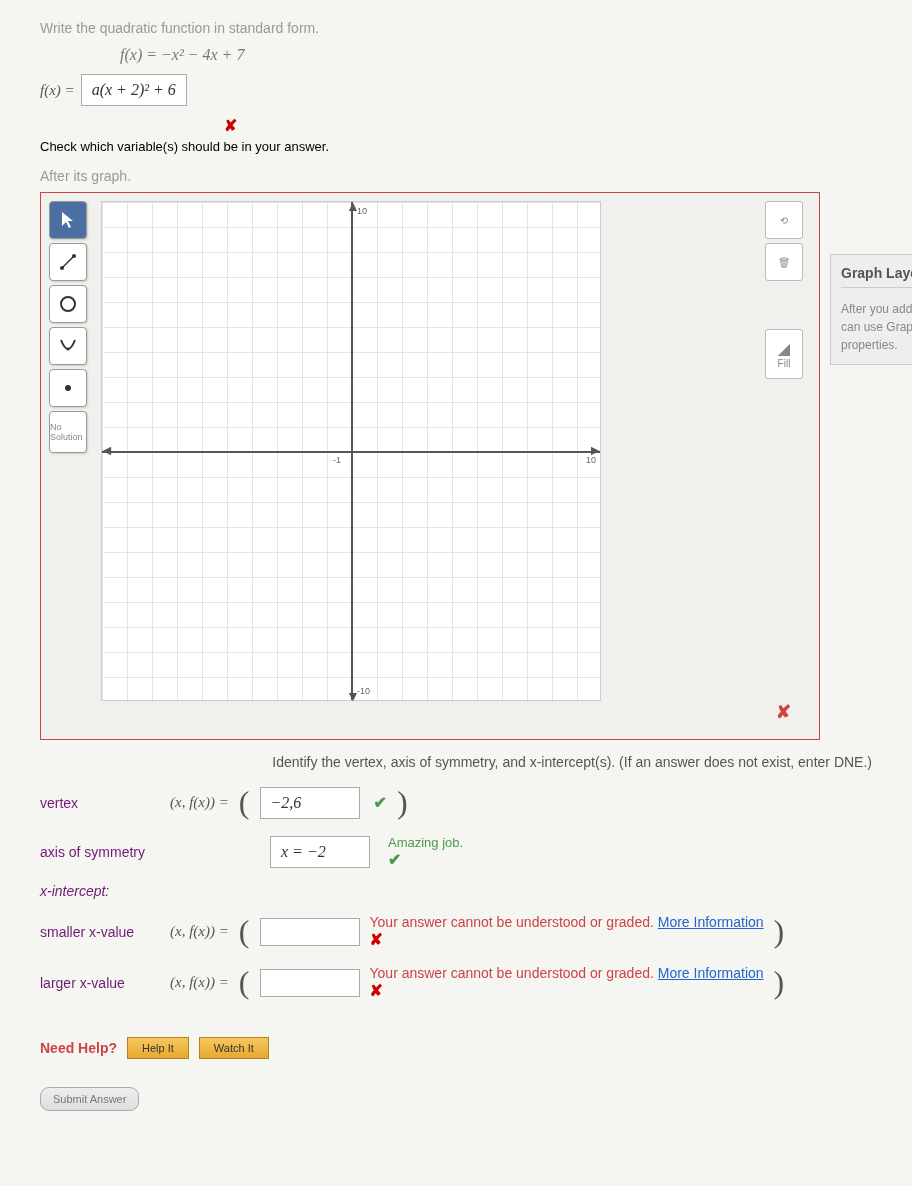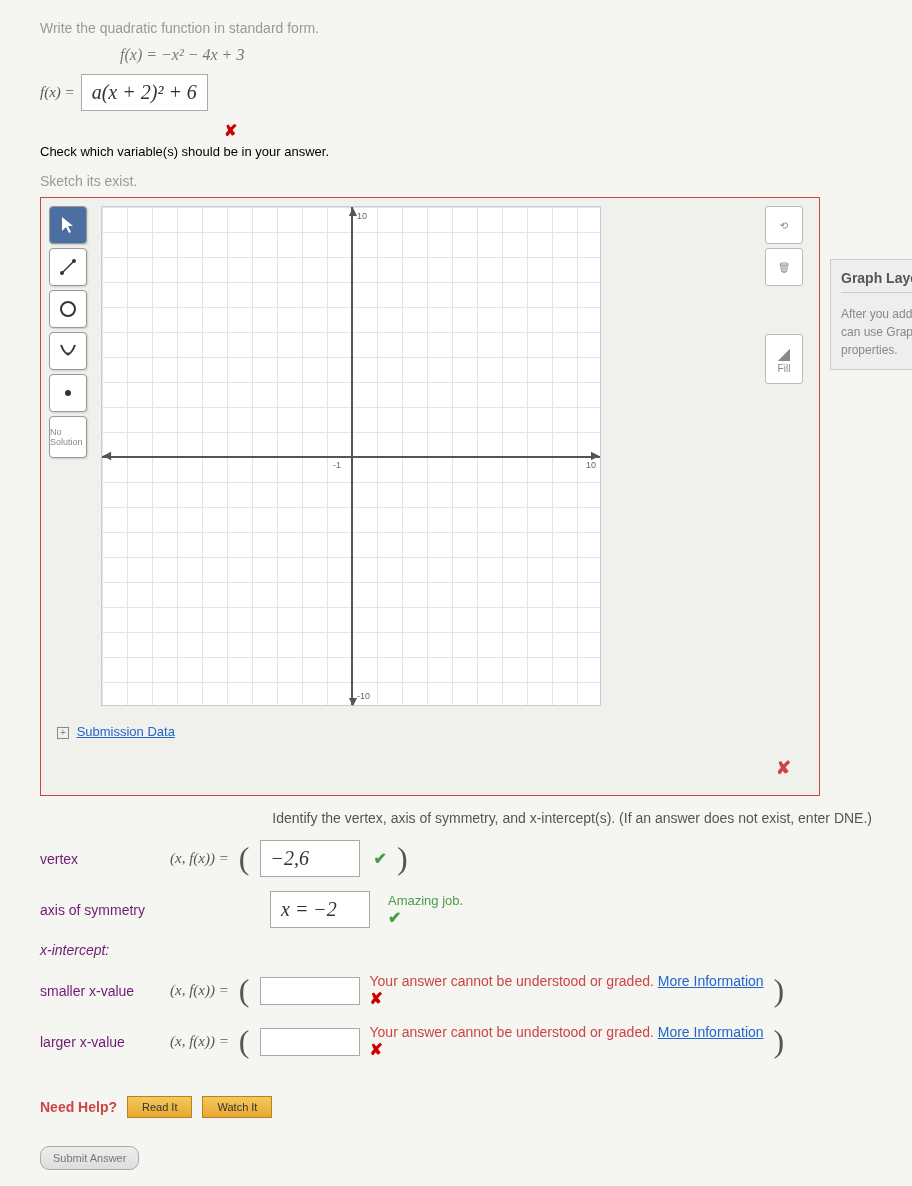--- a/index.html
+++ b/index.html
@@ -14,21 +14,21 @@
   .faded { color: #999; }
   .formula { font-style: italic; font-family: 'Times New Roman', serif; font-size: 16px; color: #777; margin: 10px 0 10px 80px; }
   .answer-row { margin: 10px 0; display: flex; align-items: center; gap: 6px; }
   .answer-box {
     display: inline-block;
     border: 1px solid #aaa;
     padding: 6px 10px;
     background: #fff;
     font-family: 'Times New Roman', serif;
     font-style: italic;
-    font-size: 20px;
+    font-size: 16px;
     color: #333;
     min-width: 100px;
     min-height: 28px;
   }
   .x-mark { color: #c00; font-weight: bold; font-size: 16px; margin-left: 4px; }
   .check-mark { color: #4a9b4a; font-weight: bold; font-size: 16px; margin-left: 4px; }
   .error-text { color: #000000; font-size: 13px; margin-top: 4px; }
   .green-text { color: #4a9b4a; font-size: 13px; }
   .red-text { color: #c44; }
   .blue-link { color: #2266cc; text-decoration: underline; cursor: pointer; }
@@ -118,32 +118,32 @@
   .relative-wrap { position: relative; }
   svg.icon-svg { width: 20px; height: 20px; }
 </style>
 </head>
 <body>
 
 
 
 <div class="faded">Write the quadratic function in standard form.</div>
 
-<div class="formula">f(x) = −x² − 4x + 3</div>
+<div class="formula">f(x) = −x² − 4x + 7</div>
 
 <div class="answer-row">
   <span class="eq-text">f(x) = </span>
   <span class="answer-box">a(x + 2)² + 6</span>
 </div>
 <div style="margin-left:180px;">
   <span class="x-mark">✘</span>
 </div>
 <div class="error-text">Check which variable(s) should be in your answer.</div>
 
-<div class="faded" style="margin:14px 0 6px;">Sketch its exist.</div>
+<div class="faded" style="margin:14px 0 6px;">After its graph.</div>
 
 <div class="relative-wrap">
 <div class="graph-container">
   <div class="graph-inner">
     <div class="tool-col">
       <div class="tool-btn active">
         <svg class="icon-svg" viewBox="0 0 20 20">
               <path d="M4 2 L4 16 L8 12 L11 18 L13 17 L10 11 L15 11 Z" fill="#fff"></path>
             </svg>
       </div>
@@ -191,24 +191,20 @@
       <div class="right-btn">🗑</div>
       <div style="height:40px;"></div>
       <div class="right-btn" style="height:50px; flex-direction:column;">
         <span style="font-size:16px;">◢</span>
         <span>Fill</span>
       </div>
     </div>
   </div>
 
 
-  <div class="submission-link">
-    <span class="icon">+</span>
-    <span class="blue-link">Submission Data</span>
-  </div>
 
   <div class="bottom-x">✘</div>
 </div>
 
 <div class="graph-layers-panel">
   <div class="title">Graph Layers</div>
   <div class="desc">After you add an object to the can use Graph Layers to view properties.</div>
 </div>
 </div>
 
@@ -262,20 +258,20 @@
       <span class="red-text">Your answer cannot be understood or graded. </span>
       <span class="blue-link">More Information</span>
     </span>
     <span class="x-mark" style="margin-left:0;">✘</span>
   </div>
   <span class="big-paren">)</span>
 </div>
 
 <div class="need-help">
   <span>Need Help?</span>
-  <button class="orange-btn">Read It</button>
+  <button class="orange-btn">Help It</button>
   <button class="orange-btn">Watch It</button>
 </div>
 
 <button class="submit-btn">Submit Answer</button>
 
 
 
 
 </body></html>

